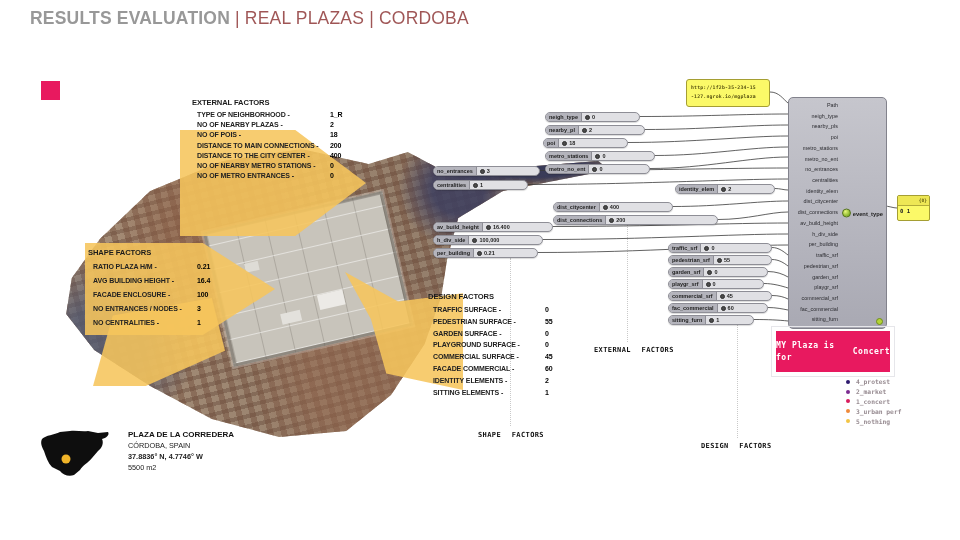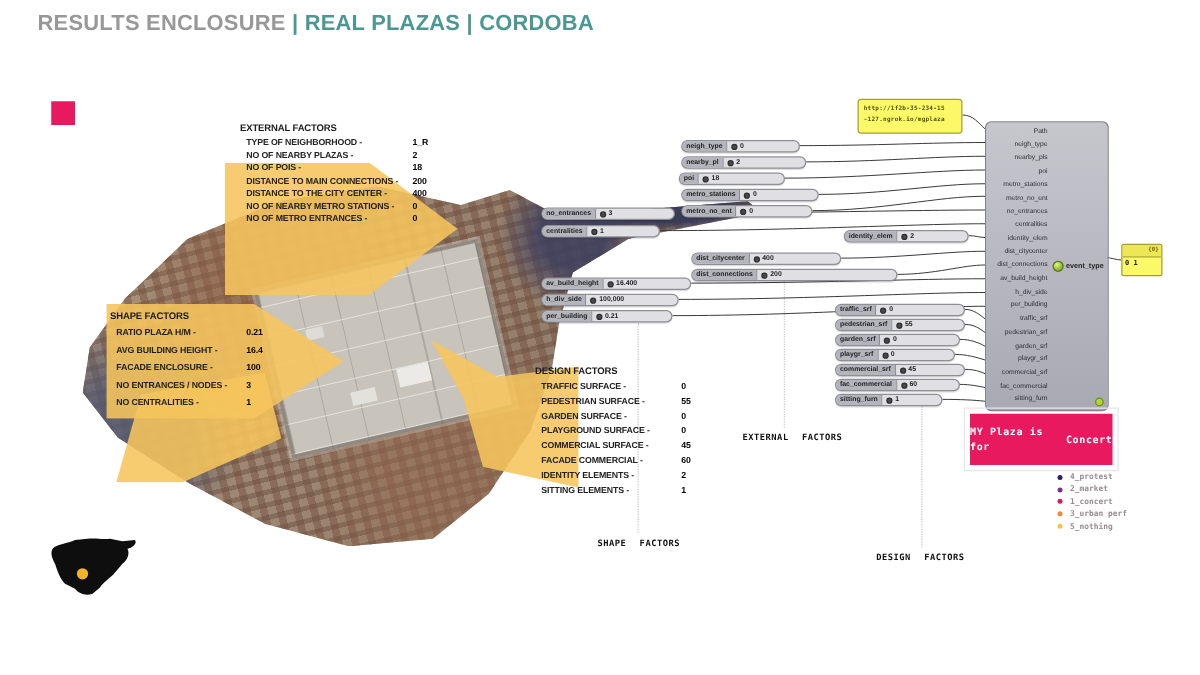--- a/index.html
+++ b/index.html
@@ -3,21 +3,21 @@
 <meta charset="utf-8">
 <style>
   html,body{margin:0;padding:0}
   body{width:960px;height:540px;position:relative;background:#fff;overflow:hidden;
        font-family:"Liberation Sans",sans-serif}
   .abs{position:absolute}
 
   
   .slide-title{left:30px;top:8px;font-size:17.5px;letter-spacing:.2px;white-space:nowrap;z-index:7}
   .t1{color:#989898;font-weight:bold}
-  .t2{color:#0f766e;font-weight:bold;opacity:.75}
+  .t2{color:#7f1d1d;font-weight:normal;opacity:.75}
 
   .pink-square{left:41px;top:81px;width:19px;height:19px;z-index:7}
 
   
   .photo{left:55px;top:140px;width:560px;height:300px;z-index:1;
     clip-path:polygon(17% 17%,30% 7%,44% 3%,56% 8%,63% 4%,70% 11%,97% 7%,99% 10%,80% 17%,72% 26%,70% 40%,69% 52%,66% 68%,60% 85%,52% 97%,40% 99%,28% 93%,17% 82%,7% 70%,2% 58%,3% 46%,8% 33%);
     background:
       radial-gradient(ellipse 130px 26px at 85% 9%,rgba(54,57,88,.95) 0 40%,rgba(54,57,88,0) 75%),
       radial-gradient(circle at 72% 16%,rgba(60,62,95,.85) 0 26px,rgba(60,62,95,0) 60px),
       radial-gradient(circle at 9% 68%,rgba(80,88,112,.8) 0 38px,rgba(80,88,112,0) 90px),
@@ -114,21 +114,21 @@
   .place-card{left:36px;top:423px;display:flex;gap:12px;z-index:6;align-items:flex-start}
   .place-text{padding-top:6px}
   .p-name{font-size:8px;font-weight:bold;color:#111;line-height:11px}
   .p-line{font-size:7.3px;color:#222;line-height:11px}
   .p-bold{font-weight:bold}
 </style>
 </head>
 <body>
 
 <div class="abs slide-title">
-  <span class="t1">RESULTS ENCLOSURE</span>
+  <span class="t1">RESULTS EVALUATION</span>
   <span class="t2">| REAL PLAZAS | CORDOBA</span>
 </div>
 
 <div class="abs pink-square" style="background-color: rgb(232, 25, 95);"></div>
 
 <div class="abs photo"></div>
 <div class="abs plaza"></div>
 <div class="yellow-shape arrow-ext"></div>
 <div class="yellow-shape arrow-shape"></div>
 <div class="yellow-shape arrow-shape-tail"></div>
@@ -467,13 +467,19 @@
       <span class="legend-dot" style="background-color: rgb(243, 196, 69);"></span>
       <span>5_nothing</span>
     </div>
 </div>
 
 <div class="abs place-card">
   <svg width="80" height="58" viewBox="0 0 80 58">
     <path fill="#0e0e0e" d="M6,16 C10,12 18,12 24,9 L34,8 C40,7 46,9 52,8 L62,10 L72,9 C74,12 70,15 66,16 C68,20 66,25 62,28 L56,35 C52,40 47,42 44,47 L38,52 C33,54 27,52 24,48 L16,44 C12,40 10,34 8,28 C6,24 4,20 6,16 Z"></path>
     <circle cx="30" cy="36" r="4.5" fill="#f0b429"></circle>
   </svg>
+  <div class="place-text">
+    <div class="p-name">PLAZA DE LA CORREDERA</div>
+    <div class="p-line">CÓRDOBA, SPAIN</div>
+    <div class="p-line p-bold">37.8836° N, 4.7746° W</div>
+    <div class="p-line">5500 m2</div>
+  </div>
 </div>
 
 </body></html>

